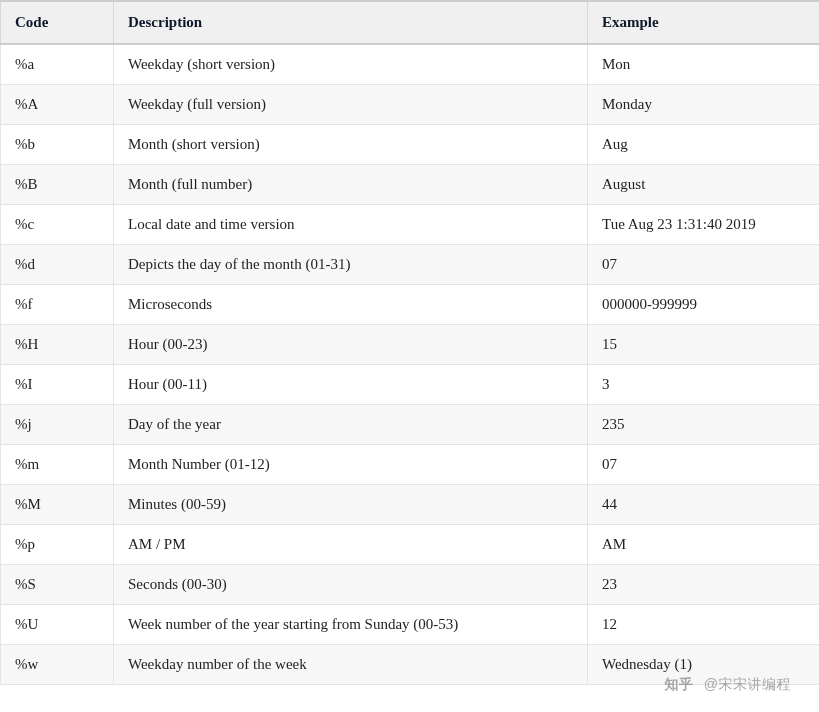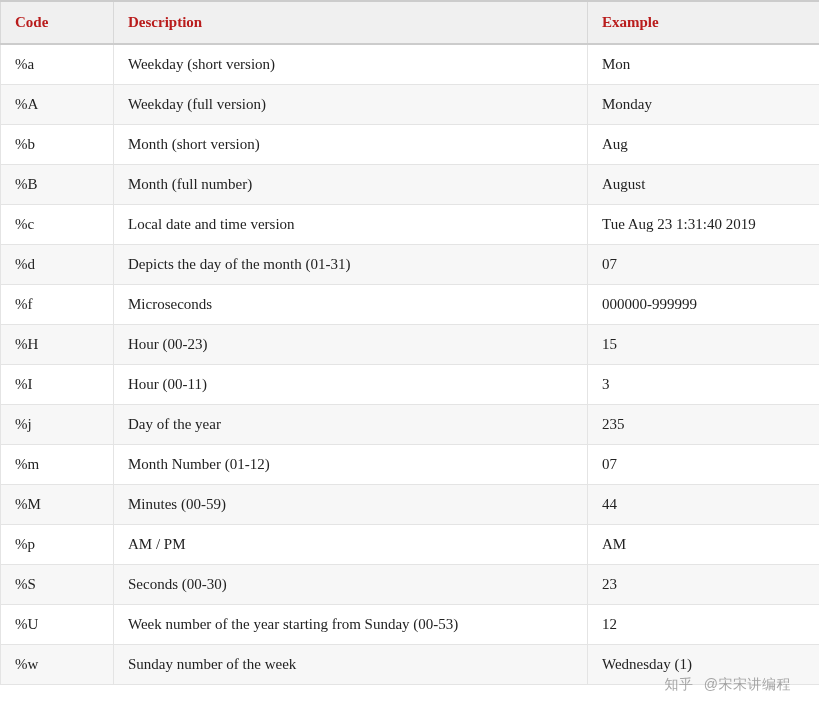--- a/index.html
+++ b/index.html
@@ -15,21 +15,21 @@
     width: 100%;
     border-collapse: collapse;
     table-layout: fixed;
   }
   th {
     background: #f0f0f0;
     text-align: left;
     padding: 12px 14px;
     font-weight: bold;
     font-size: 15px;
-    color: #b91c1c;
+    color: #0f172a;
     border: 1px solid #d8d8d8;
     border-top: 2px solid #cccccc;
     border-bottom: 2px solid #cccccc;
   }
   td {
     padding: 11px 14px;
     font-size: 15px;
     color: #222;
     border-left: 1px solid #e4e4e4;
     border-right: 1px solid #e4e4e4;
@@ -46,21 +46,21 @@
     position: absolute;
     bottom: 18px;
     right: 28px;
     font-family: Arial, sans-serif;
     font-size: 14px;
     color: rgba(120,120,120,0.65);
     letter-spacing: 0.5px;
     pointer-events: none;
   }
   .watermark .logo {
-    font-weight: normal;
+    font-weight: bold;
     margin-right: 6px;
   }
 </style>
 </head>
 <body>
 
 <table>
   <colgroup>
     <col class="c1">
       <col class="c2">
@@ -144,21 +144,21 @@
         <td>Seconds (00-30)</td>
         <td>23</td>
       </tr>
       <tr>
         <td>%U</td>
         <td>Week number of the year starting from Sunday (00-53)</td>
         <td>12</td>
       </tr>
       <tr>
         <td>%w</td>
-        <td>Sunday number of the week</td>
+        <td>Weekday number of the week</td>
         <td>Wednesday (1)</td>
       </tr>
     </tbody>
 </table>
 
 <div class="watermark">
   <span class="logo">知乎</span>
   <span>@宋宋讲编程</span>
 </div>
 

